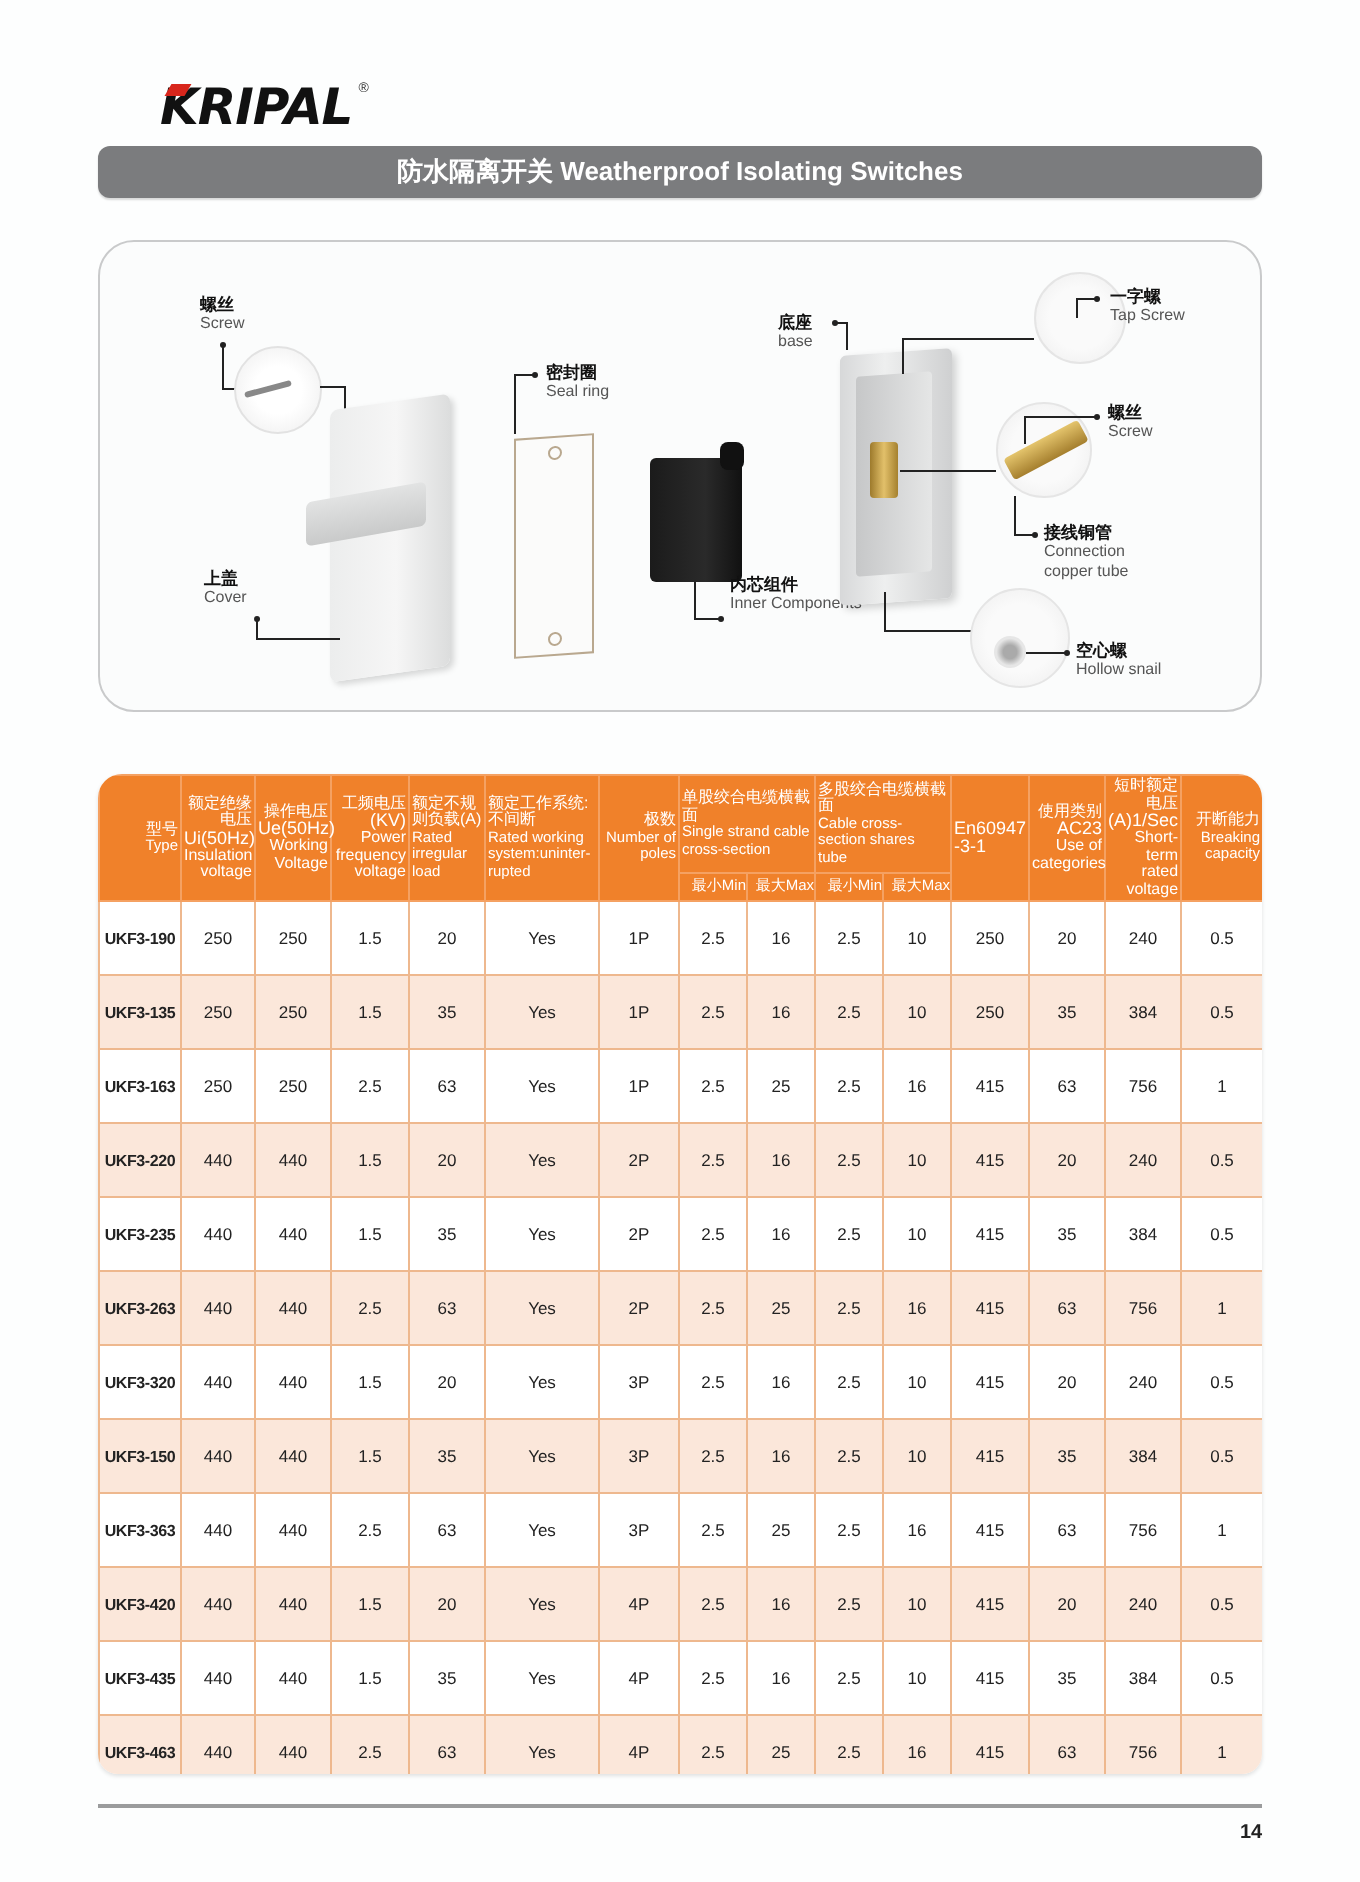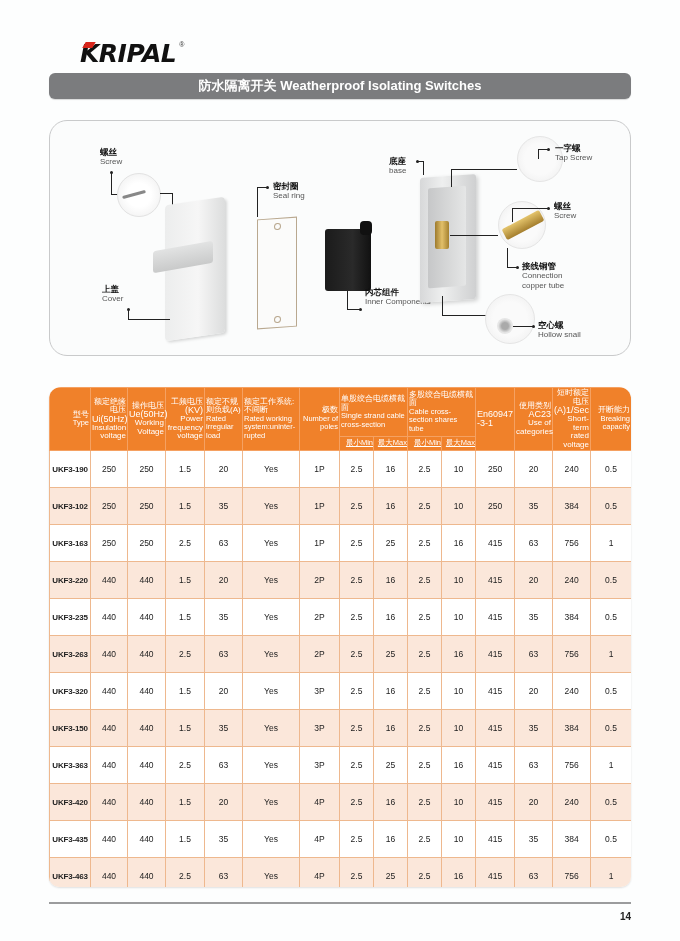--- a/index.html
+++ b/index.html
@@ -44,21 +44,21 @@
   .hollow-tube { left: 447px; top: 197px; width: 16px; height: 16px; border-radius: 50%; background: radial-gradient(circle,#aaa 30%,#e6e6e6 60%); }
 
   
   .table-wrap { position: absolute; left: 49px; top: 387px; width: 582px; height: 500px; border-radius: 12px 12px 10px 10px; overflow: hidden; box-shadow: 0 1px 2px rgba(0,0,0,.12); }
   table { width: 100%; height: 100%; border-collapse: collapse; table-layout: fixed; }
   th { background: #f0812a; color: #fff; font-weight: normal; border: 1px solid #f5a162; font-size: 7.5px; line-height: 8.5px; vertical-align: middle; padding: 1px 1px; text-align: right; }
   th .cn { display: block; font-size: 8px; }
   th .en { display: block; font-size: 7.5px; }
   th.big .en { font-size: 9px; line-height: 9px; }
   th.left { text-align: left; }
-  th.sub { font-size: 7.5px; height: 13px; padding: 0; text-decoration: underline; }
+  th.sub { font-size: 7.5px; height: 13px; padding: 0; }
   td { border: 1px solid #eeb88e; font-size: 8.5px; text-align: center; vertical-align: middle; color: #222; height: 37px; }
   td.type { font-weight: bold; font-size: 8px; letter-spacing: -0.2px; }
   tr.alt td { background: #fbe7da; }
   tr.plain td { background: #ffffff; }
 
   .footer-line { position: absolute; left: 49px; top: 902px; width: 582px; height: 2px; background: #9b9c9d; }
   .page-no { position: absolute; left: 620px; top: 911px; font-size: 10px; font-weight: bold; color: #222; }
 </style>
 </head>
 <body>
@@ -271,21 +271,21 @@
           <td>2.5</td>
           <td>16</td>
           <td>2.5</td>
           <td>10</td>
           <td>250</td>
           <td>20</td>
           <td>240</td>
           <td>0.5</td>
         </tr>
         <tr class="alt">
-          <td class="type">UKF3-102</td>
+          <td class="type">UKF3-135</td>
           <td>250</td>
           <td>250</td>
           <td>1.5</td>
           <td>35</td>
           <td>Yes</td>
           <td>1P</td>
           <td>2.5</td>
           <td>16</td>
           <td>2.5</td>
           <td>10</td>

